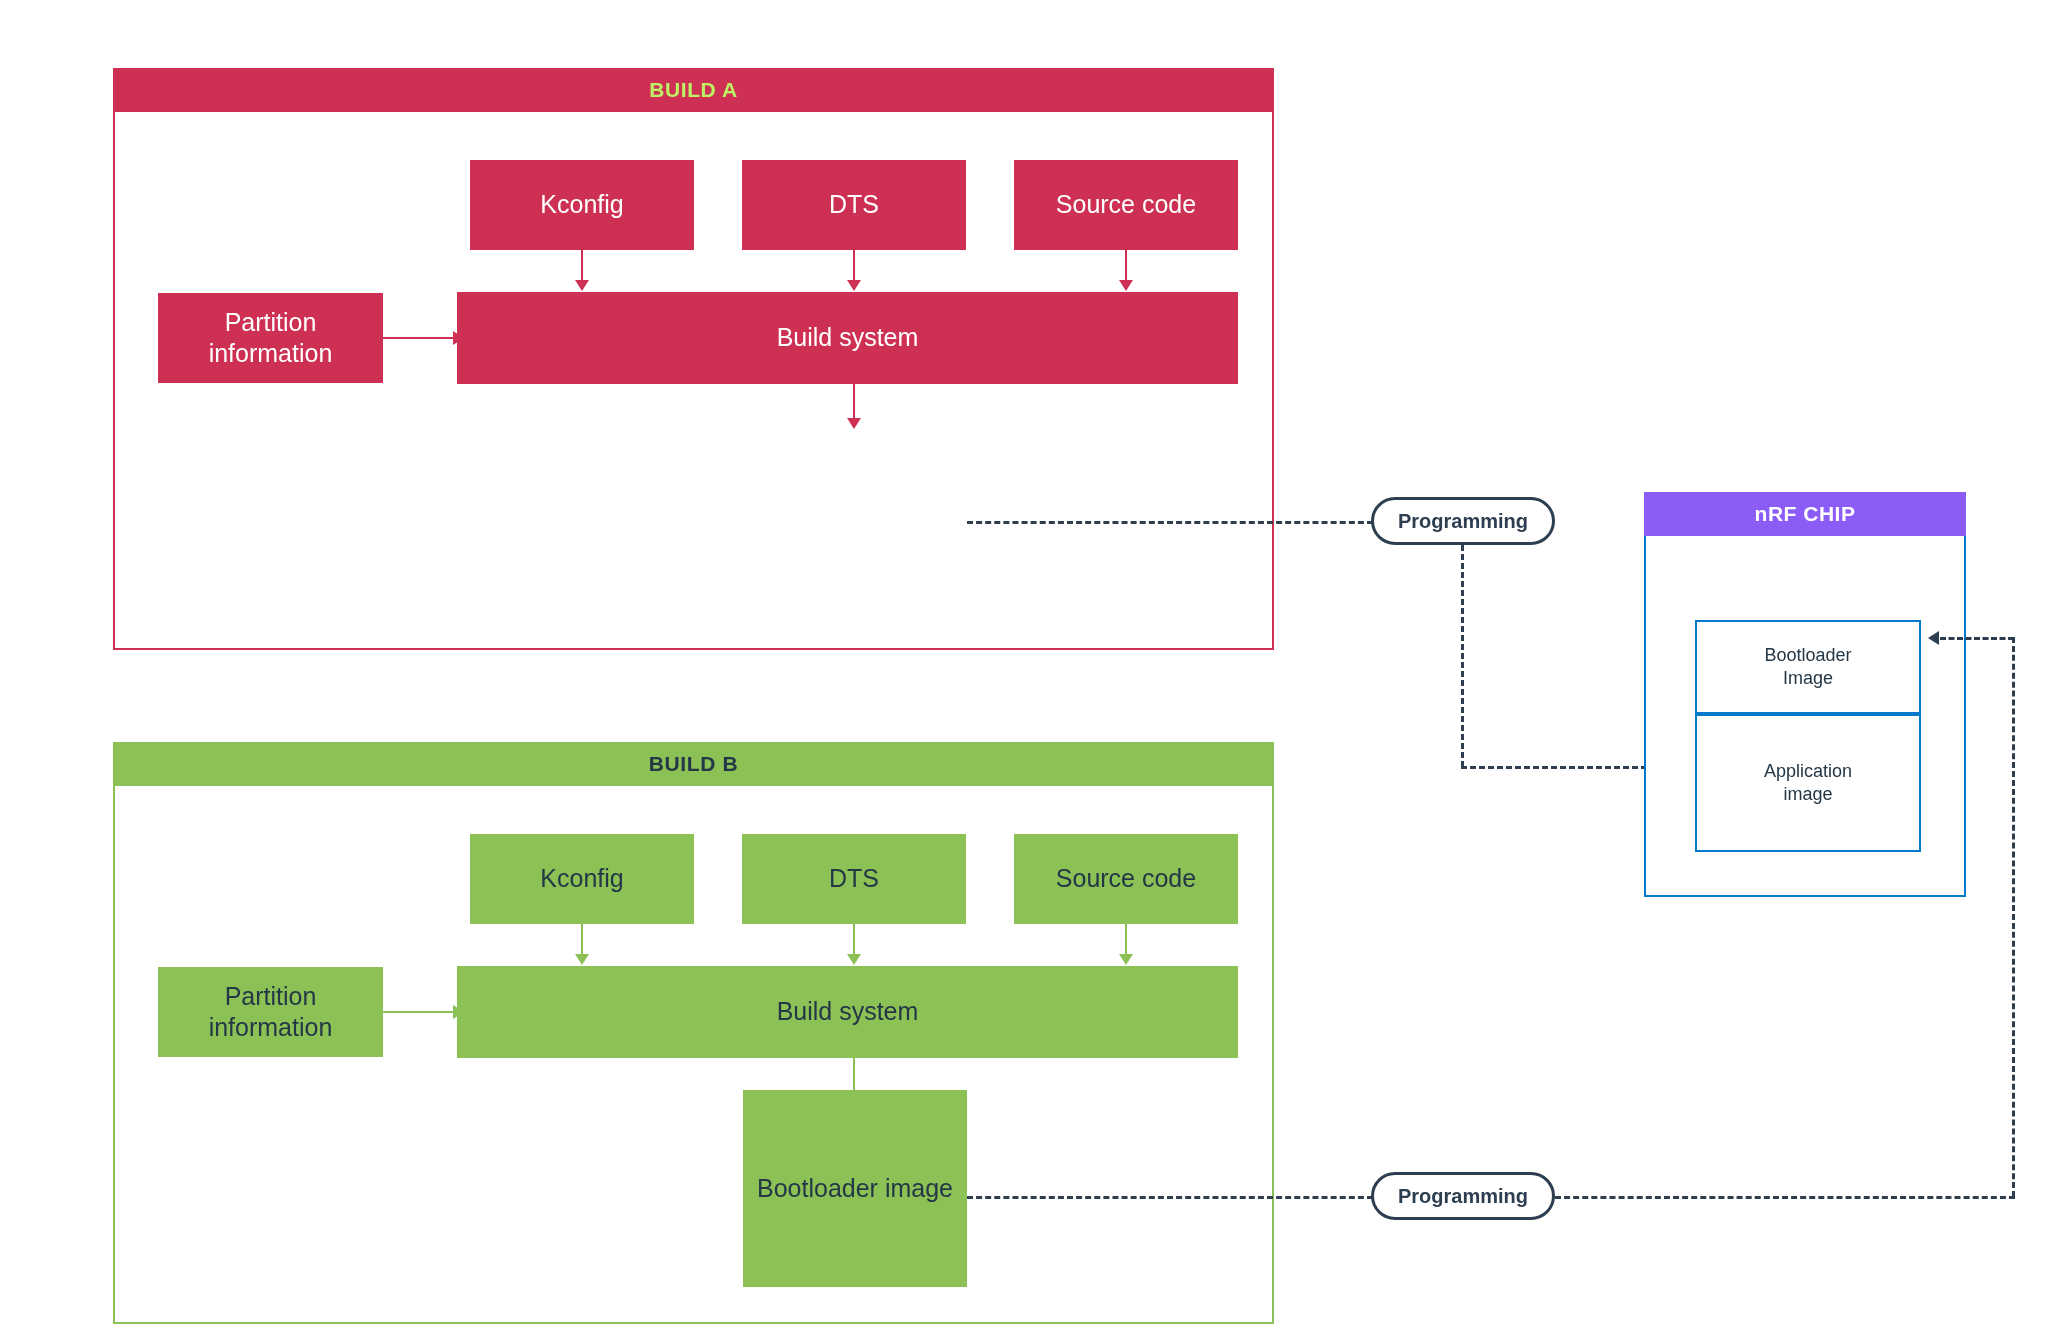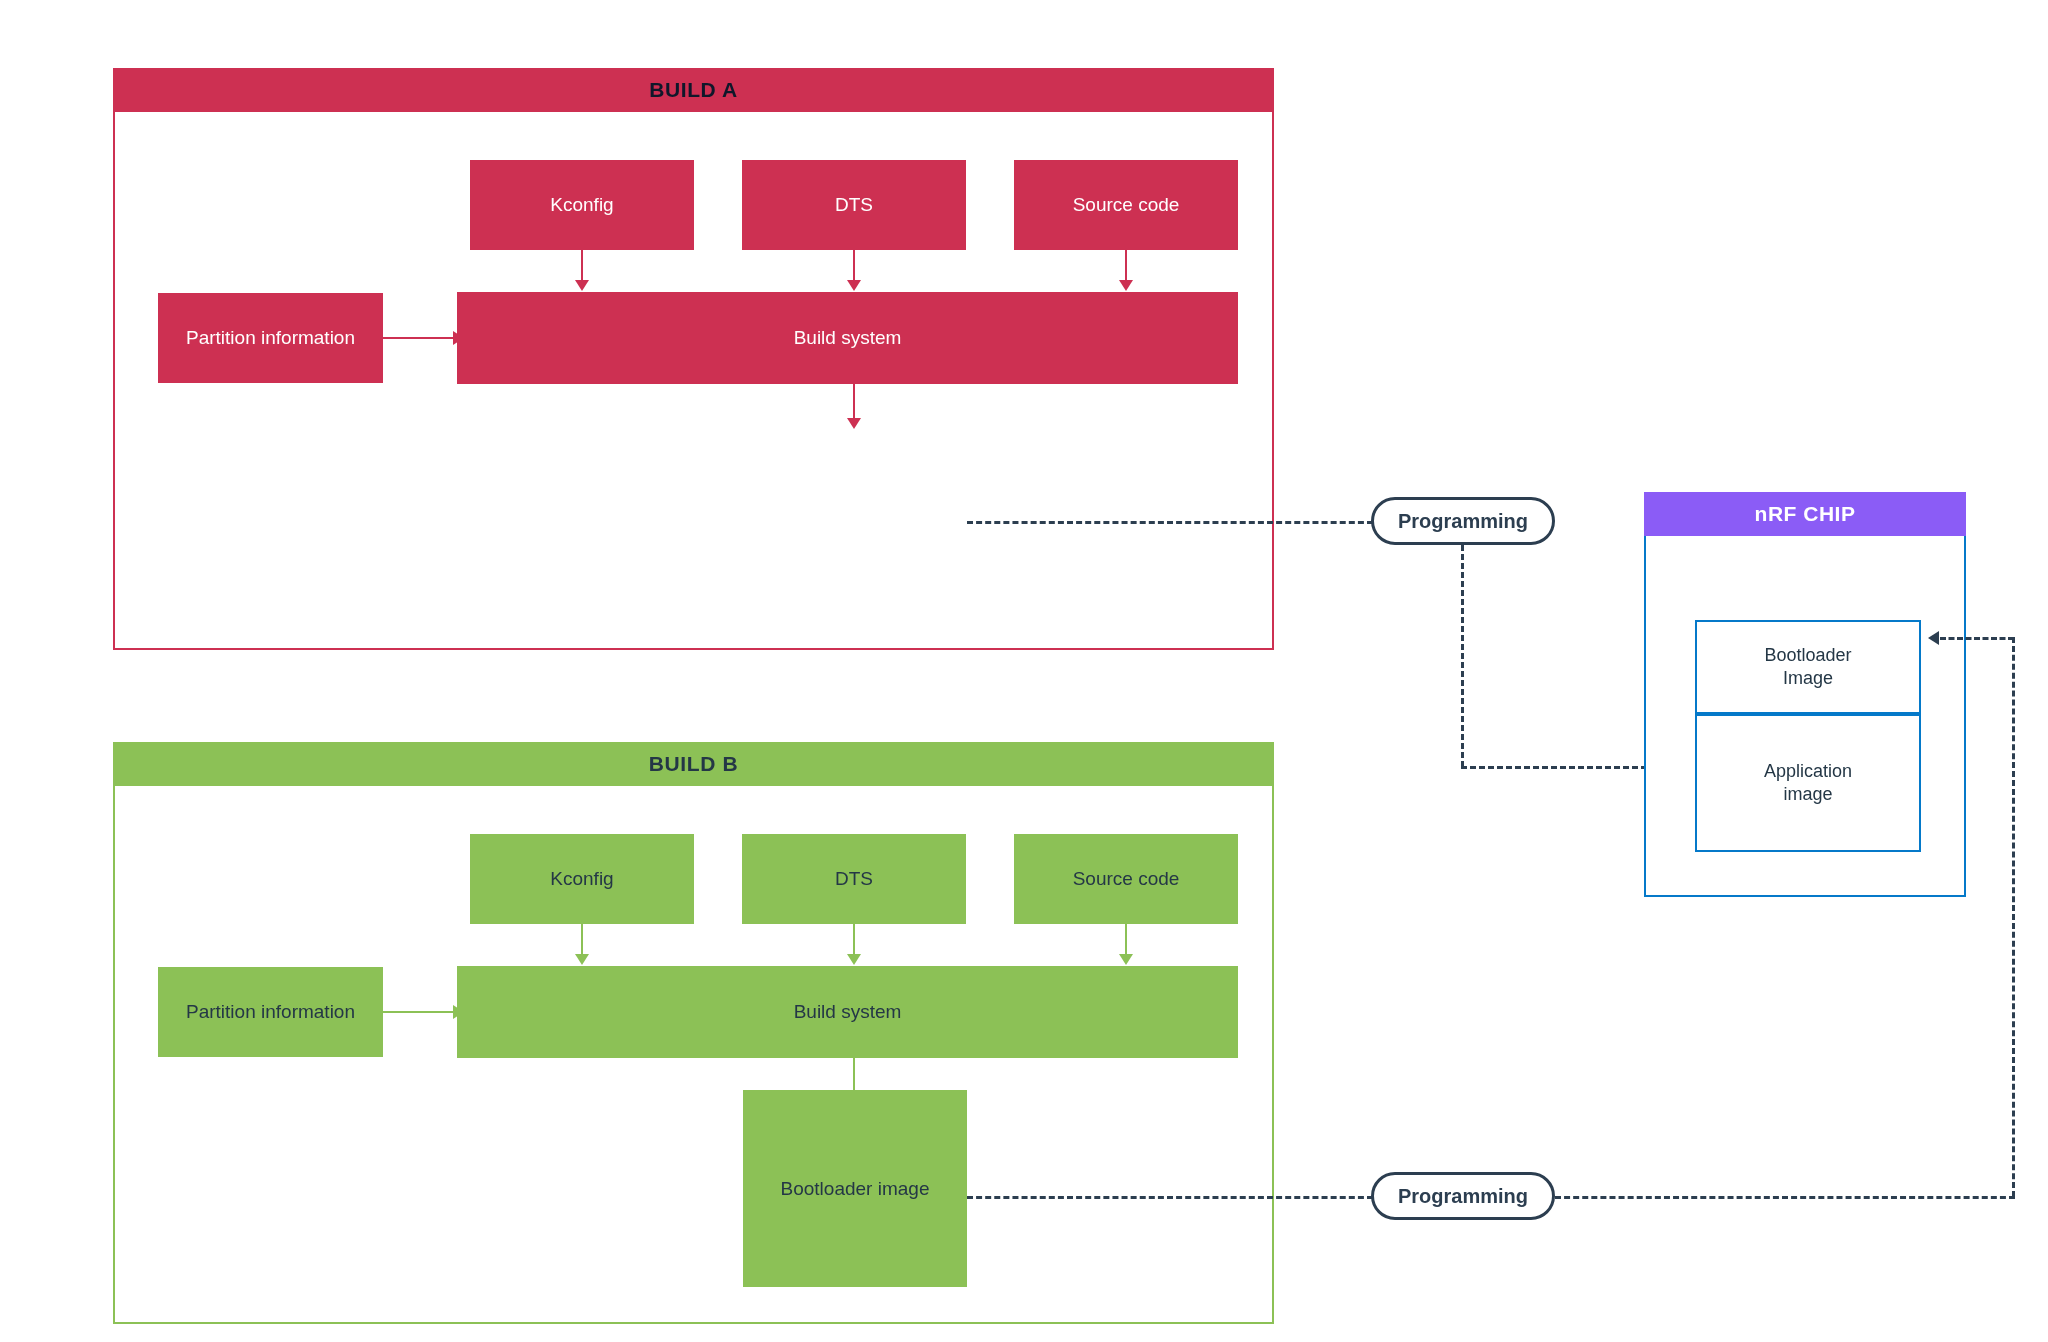--- a/index.html
+++ b/index.html
@@ -42,21 +42,21 @@
     position: absolute;
     left: 0;
     width: 100%;
     box-sizing: border-box;
     background: #ffffff;
   }
 
   .group-a .group-header {
     height: 44px;
     background: #CD3052;
-    color: #0f172a;
+    color: #bef264;
     font-size: 21px;
   }
   .group-a .group-body {
     top: 44px;
     bottom: 0;
     border: 2px solid #CD3052;
     border-top: none;
   }
 
   .group-b .group-header {
@@ -73,21 +73,21 @@
   }
 
   
   .node {
     position: absolute;
     box-sizing: border-box;
     display: flex;
     align-items: center;
     justify-content: center;
     text-align: center;
-    font-size: 19px;
+    font-size: 25px;
     line-height: 1.25;
     padding: 4px 8px;
   }
   .node.red   { background: #CD3052; color: #ffffff; }
   .node.green { background: #8CC156; color: #243746; }
 
   
   .node.tall { align-items: center; }
 
   

